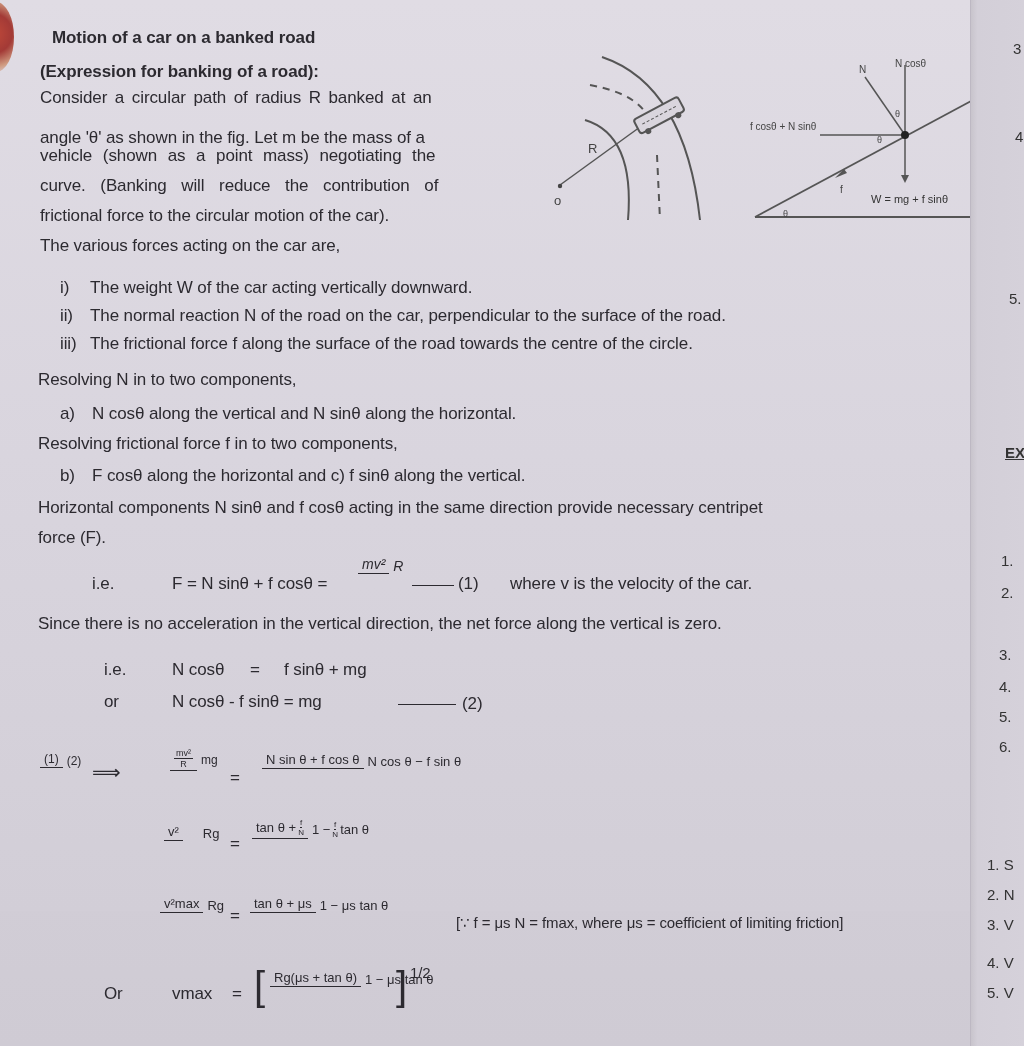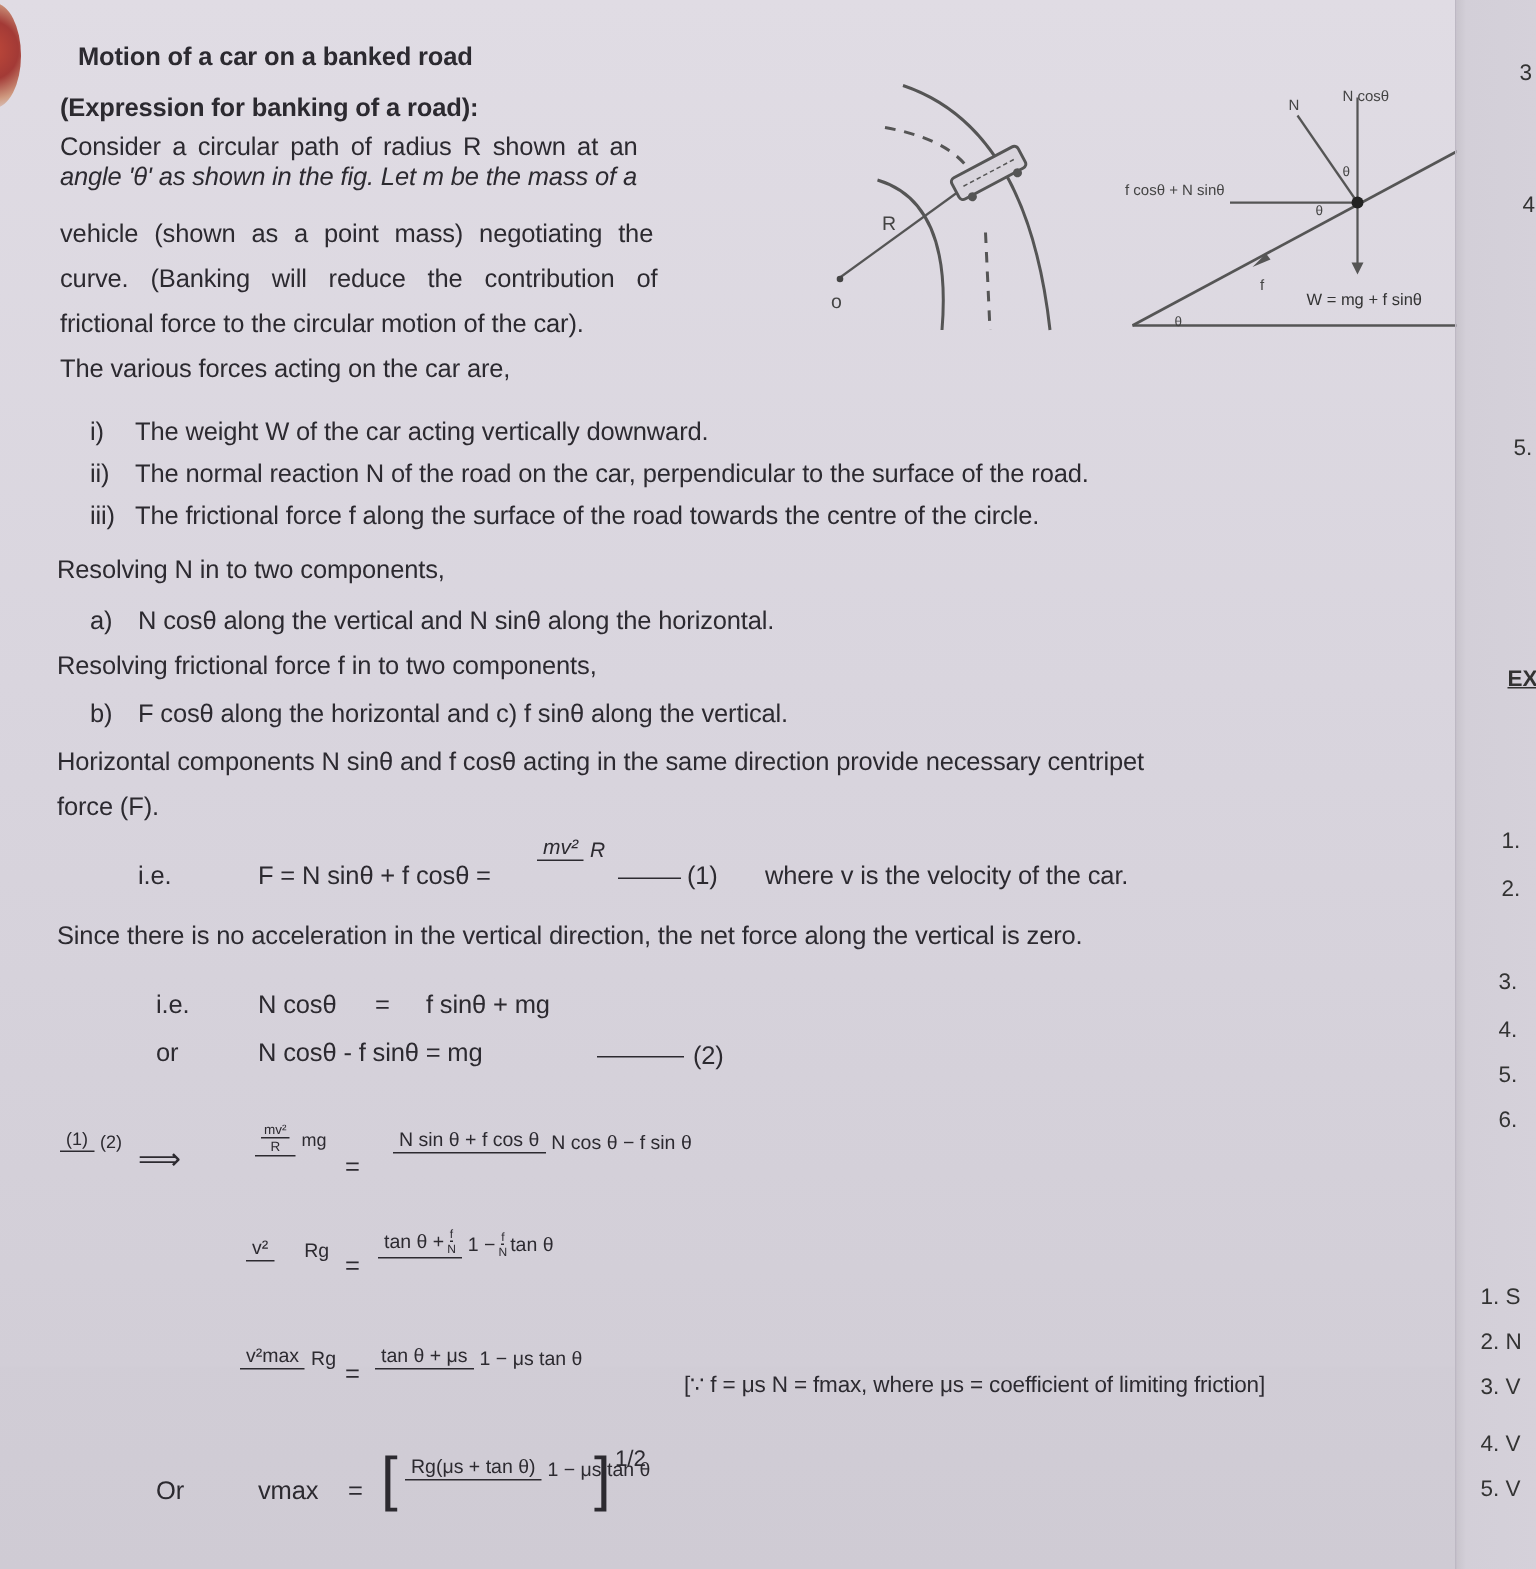--- a/index.html
+++ b/index.html
@@ -36,22 +36,22 @@
 </style>
 </head>
 <body>
 
 <div class="page">
   <div class="corner-dot"></div>
 
   <div class="t b" style="left:52px;top:28px;font-size:17px;">Motion of a car on a banked road</div>
   <div class="t b" style="left:40px;top:62px;">(Expression for banking of a road):</div>
 
-  <div class="t" style="left:40px;top:88px;word-spacing:3px;">Consider a circular path of radius R shown at an</div>
-  <div class="t" style="left:40px;top:108px;font-style:italic;">angle 'θ' as shown in the fig. Let m be the mass of a</div>
+  <div class="t" style="left:40px;top:88px;word-spacing:3px;">Consider a circular path of radius R banked at an</div>
+  <div class="t" style="left:40px;top:128px;">angle 'θ' as shown in the fig. Let m be the mass of a</div>
   <div class="t" style="left:40px;top:146px;word-spacing:6px;">vehicle (shown as a point mass) negotiating the</div>
   <div class="t" style="left:40px;top:176px;word-spacing:10px;">curve. (Banking will reduce the contribution of</div>
   <div class="t" style="left:40px;top:206px;">frictional force to the circular motion of the car).</div>
   <div class="t" style="left:40px;top:236px;">The various forces acting on the car are,</div>
 
   <svg style="position:absolute;left:540px;top:45px;" width="180" height="185" viewBox="0 0 180 185">
     <path d="M 62 12 Q 145 40 160 175" fill="none" stroke="#555" stroke-width="2"></path>
     <path d="M 45 75 Q 95 90 88 175" fill="none" stroke="#555" stroke-width="2"></path>
     <path d="M 50 40 Q 105 50 112 82 M 117 110 L 120 175" fill="none" stroke="#555" stroke-width="2" stroke-dasharray="7,6"></path>
     <line x1="20" y1="140" x2="100" y2="82" stroke="#555" stroke-width="1.5"></line>

